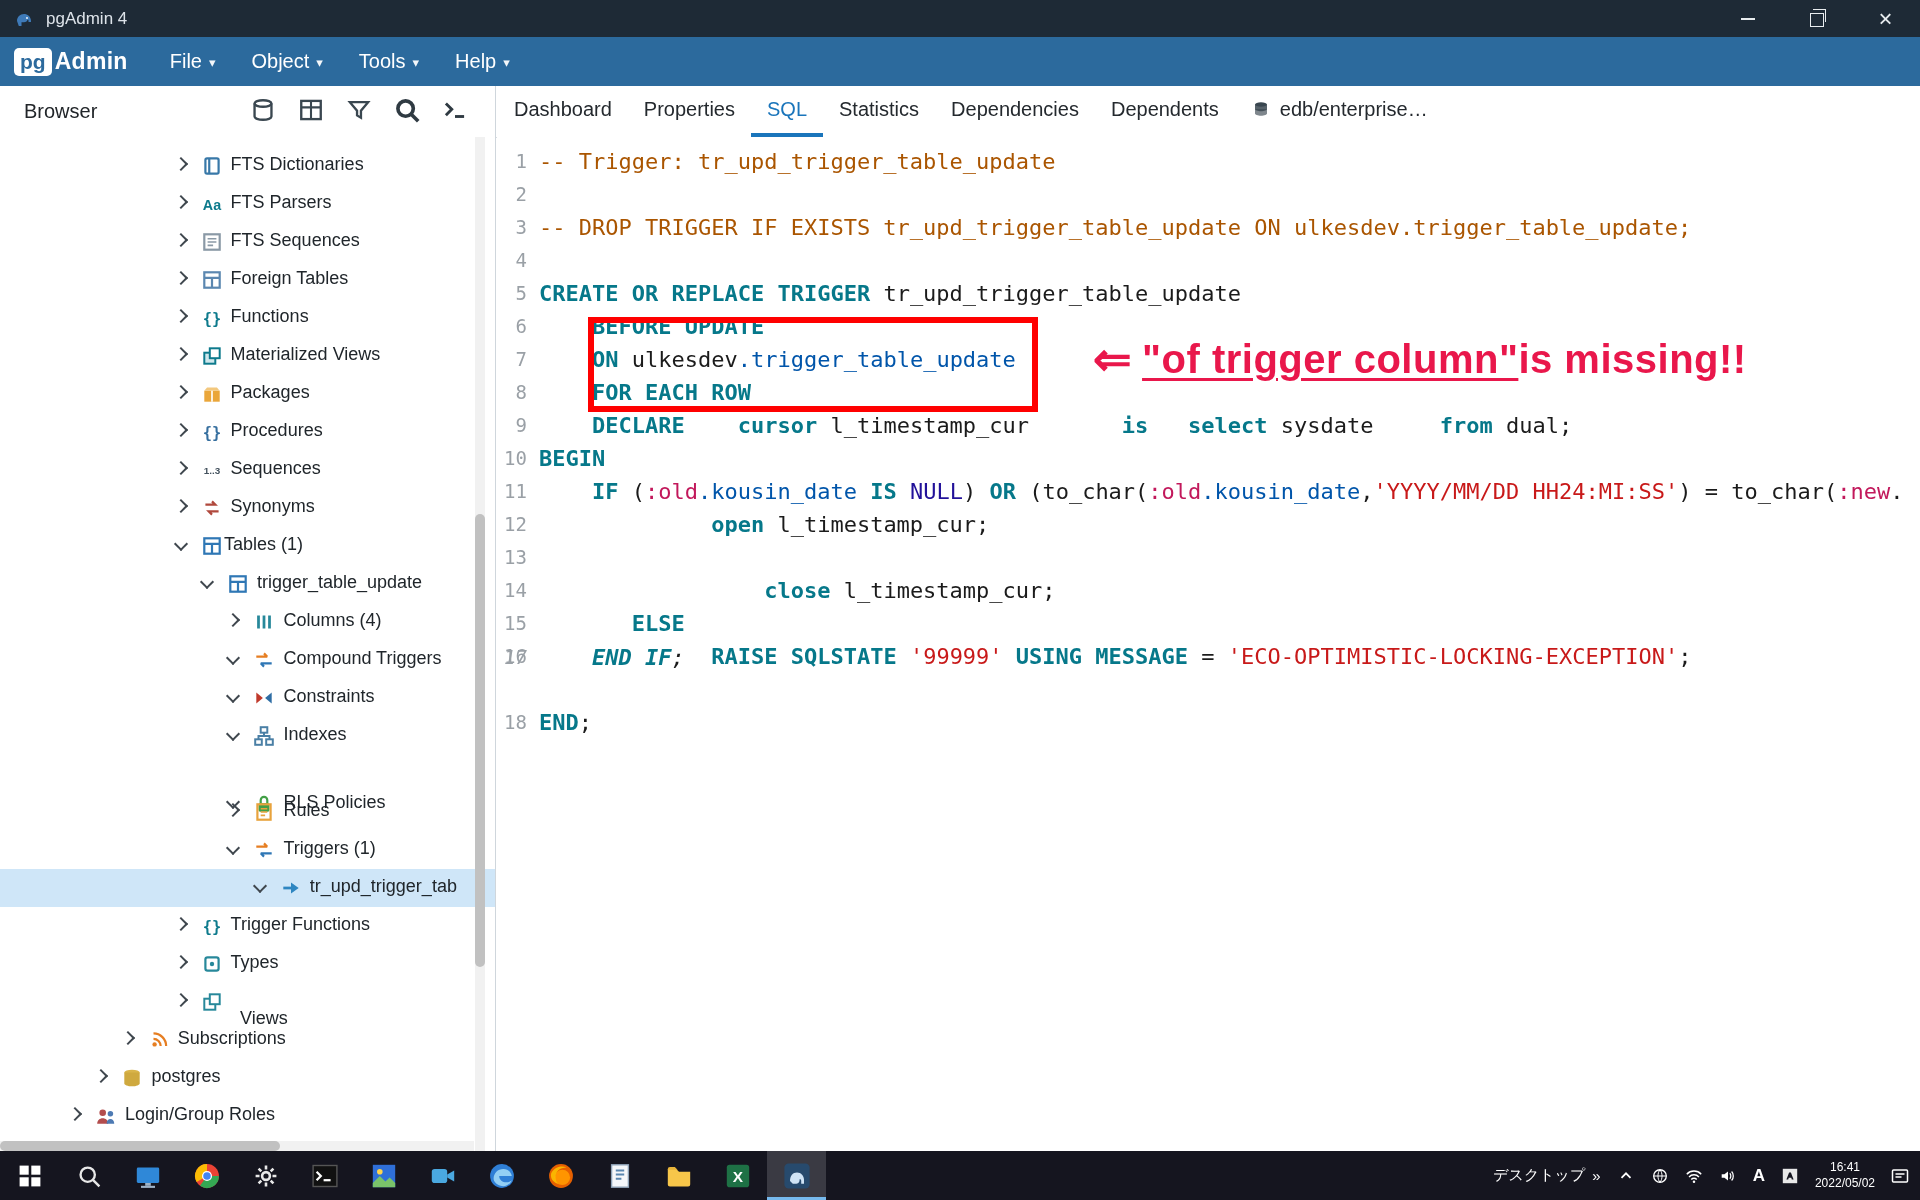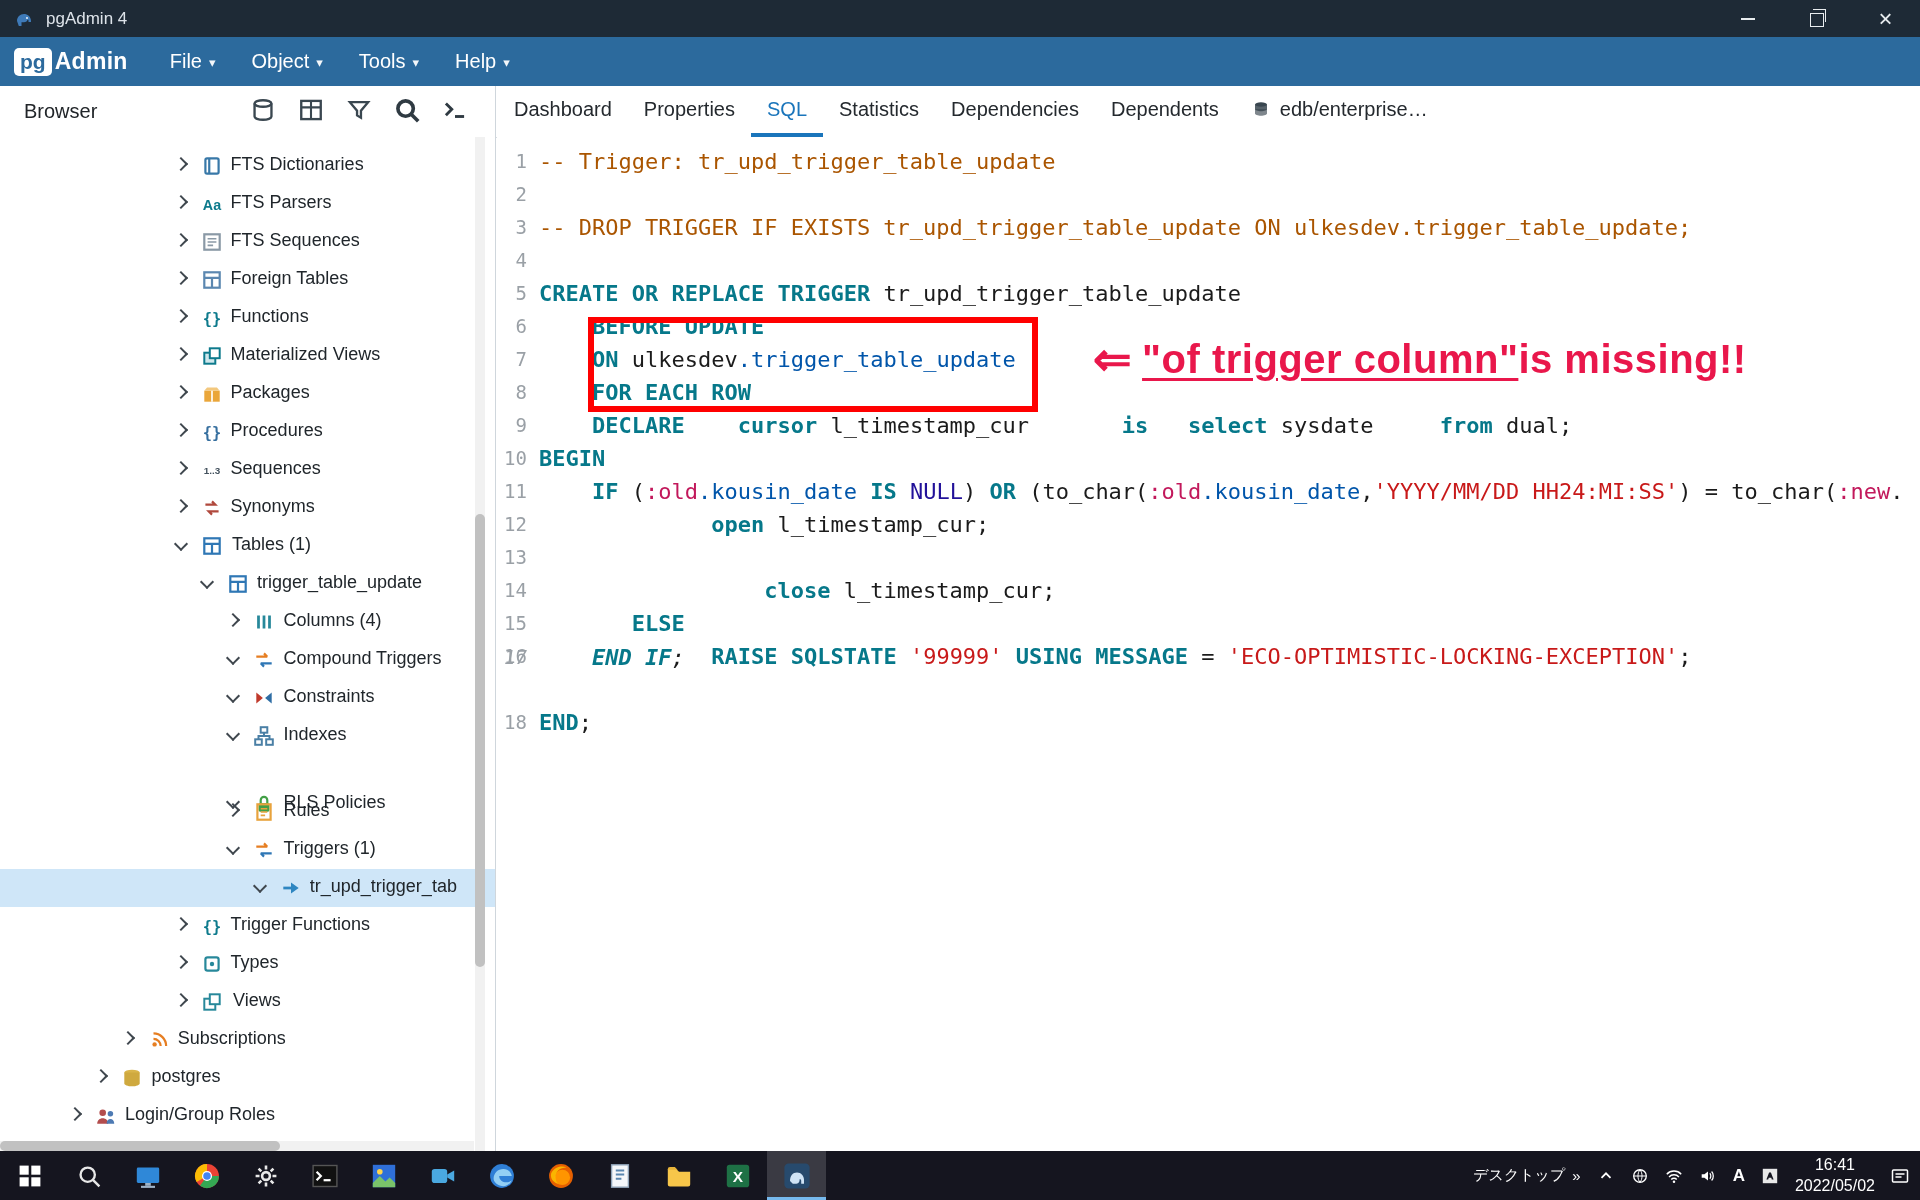--- a/index.html
+++ b/index.html
@@ -83,21 +83,21 @@
 
   
   .taskbar{position:absolute;left:0;bottom:0;right:0;height:49px;background:#15151f;
            display:flex;align-items:center;color:#fff;}
   .tile{width:59px;height:49px;display:flex;align-items:center;justify-content:center;}
   .tile.active{background:rgba(255,255,255,.16);box-shadow:inset 0 -3px 0 #76b9ed;}
   .tray{margin-left:auto;display:flex;align-items:center;gap:15px;padding-right:10px;}
   .desk{display:flex;align-items:center;gap:7px;font-size:15px;}
   .trayicon{width:20px;height:20px;display:flex;align-items:center;justify-content:center;}
   .ime-a{font-size:17px;font-weight:bold;}
-  .clock{text-align:center;font-size:16px;line-height:1.3;}
+  .clock{text-align:center;font-size:12px;line-height:1.3;}
 </style>
 </head>
 <body>
 
 <div class="titlebar">
   <svg class="tb-logo" viewBox="0 0 20 20">
     <path d="M3 12c0-4 3-7 7-7 3.6 0 6.5 2.6 6.9 6l.1 2h-2.5v-1.6c0-.6-.8-.8-1.1-.2-.5 1.2-1.7 2-3.4 2H7.5V17H4.8z" fill="#3e7ab8"></path>
     <circle cx="13" cy="9" r=".9" fill="#fff"></circle>
   </svg>
   <span class="tb-title">pgAdmin 4</span>
@@ -283,21 +283,21 @@
             <path d="M4 7h9l-3-3M16 13H7l3 3" stroke="#b0483c" stroke-width="2" fill="none"></path>
           </svg></span>
         <span class="tlabel" style="left: 230.6px;">Synonyms</span>
       </div>
       <div class="tree-row" style="top: 390px;">
         <span class="chev down" style="left: 174.6px;"></span>
         <span class="ticon" style="left: 200.6px;"><svg width="22" height="22" viewBox="0 0 20 20">
             <rect x="3" y="3" width="14" height="14" fill="none" stroke="#2f77b5" stroke-width="2"></rect>
             <path d="M3 8h14M10 8v9" stroke="#2f77b5" stroke-width="2"></path>
           </svg></span>
-        <span class="tlabel" style="left: 232px;">Tables (1)</span>
+        <span class="tlabel" style="left: 224px;">Tables (1)</span>
       </div>
       <div class="tree-row" style="top: 428px;">
         <span class="chev down" style="left: 201px;"></span>
         <span class="ticon" style="left: 227px;"><svg width="22" height="22" viewBox="0 0 20 20">
             <rect x="3" y="3" width="14" height="14" fill="none" stroke="#2f77b5" stroke-width="2"></rect>
             <path d="M3 8h14M10 8v9" stroke="#2f77b5" stroke-width="2"></path>
           </svg></span>
         <span class="tlabel" style="left: 257px;">trigger_table_update</span>
       </div>
       <div class="tree-row" style="top: 466px;">
@@ -379,21 +379,21 @@
             <circle cx="10" cy="10" r="2" fill="#27889a"></circle>
           </svg></span>
         <span class="tlabel" style="left: 230.6px;">Types</span>
       </div>
       <div class="tree-row" style="top: 846px;">
         <span class="chev right" style="left: 174.6px;"></span>
         <span class="ticon" style="left: 200.6px;"><svg width="22" height="22" viewBox="0 0 20 20">
             <rect x="3" y="7" width="10" height="10" fill="none" stroke="#27889a" stroke-width="1.8"></rect>
             <rect x="8" y="3" width="9" height="9" fill="#fff" stroke="#27889a" stroke-width="1.8"></rect>
           </svg></span>
-        <span class="tlabel" style="left: 233px;">Views</span>
+        <span class="tlabel" style="left: 240px; margin-top: 18px;">Views</span>
       </div>
       <div class="tree-row" style="top: 884px;">
         <span class="chev right" style="left: 121.8px;"></span>
         <span class="ticon" style="left: 147.8px;"><svg width="22" height="22" viewBox="0 0 20 20">
             <circle cx="6" cy="14" r="2" fill="#e67e22"></circle>
             <path d="M5 9a6.5 6.5 0 016.5 6.5M5 4a11.5 11.5 0 0111.5 11.5" stroke="#e67e22" stroke-width="2" fill="none"></path>
           </svg></span>
         <span class="tlabel" style="left: 177.8px;">Subscriptions</span>
       </div>
       <div class="tree-row" style="top: 922px;">

